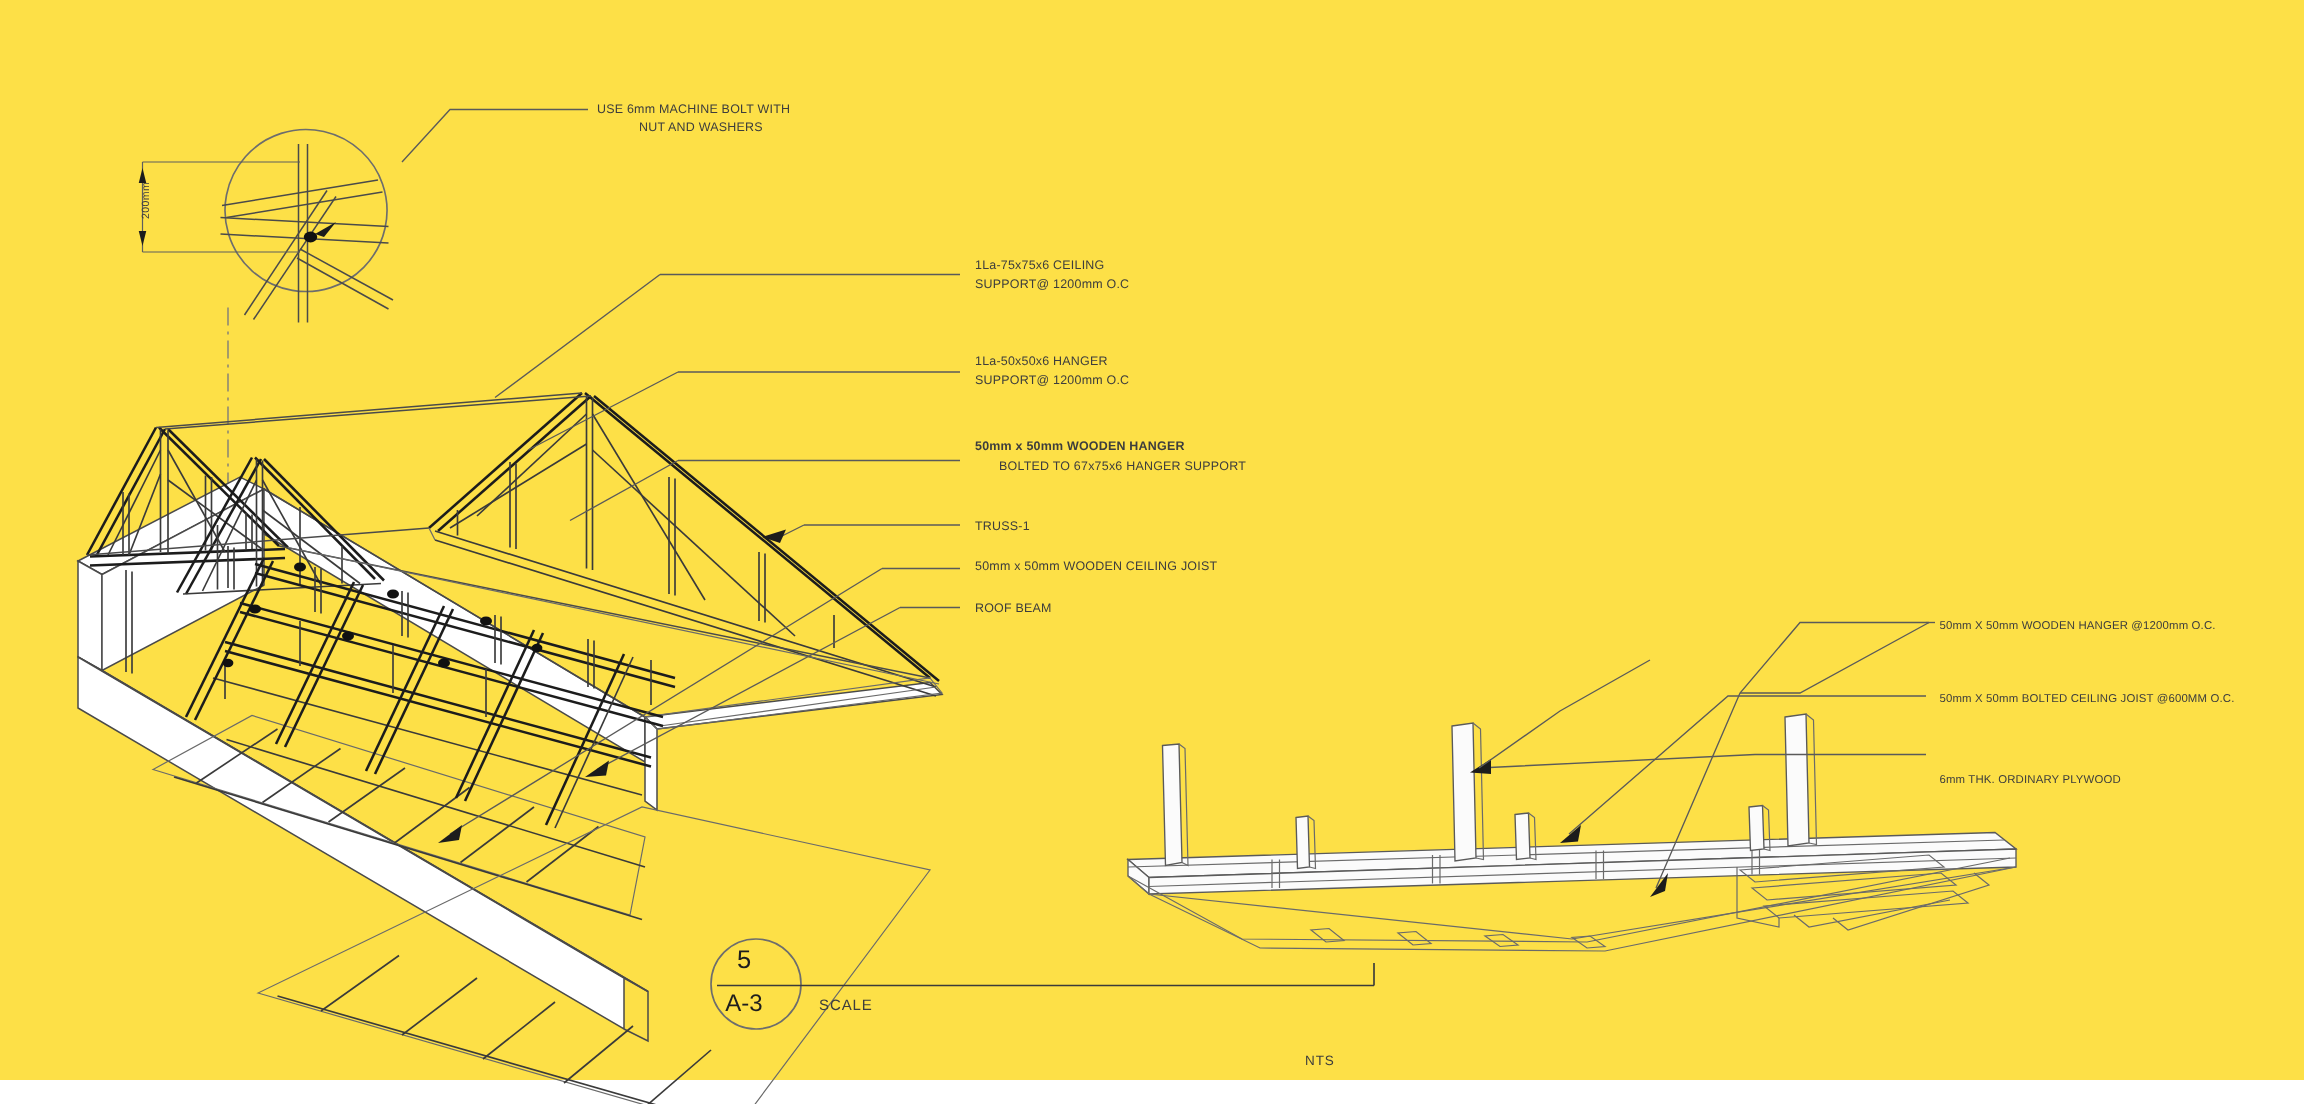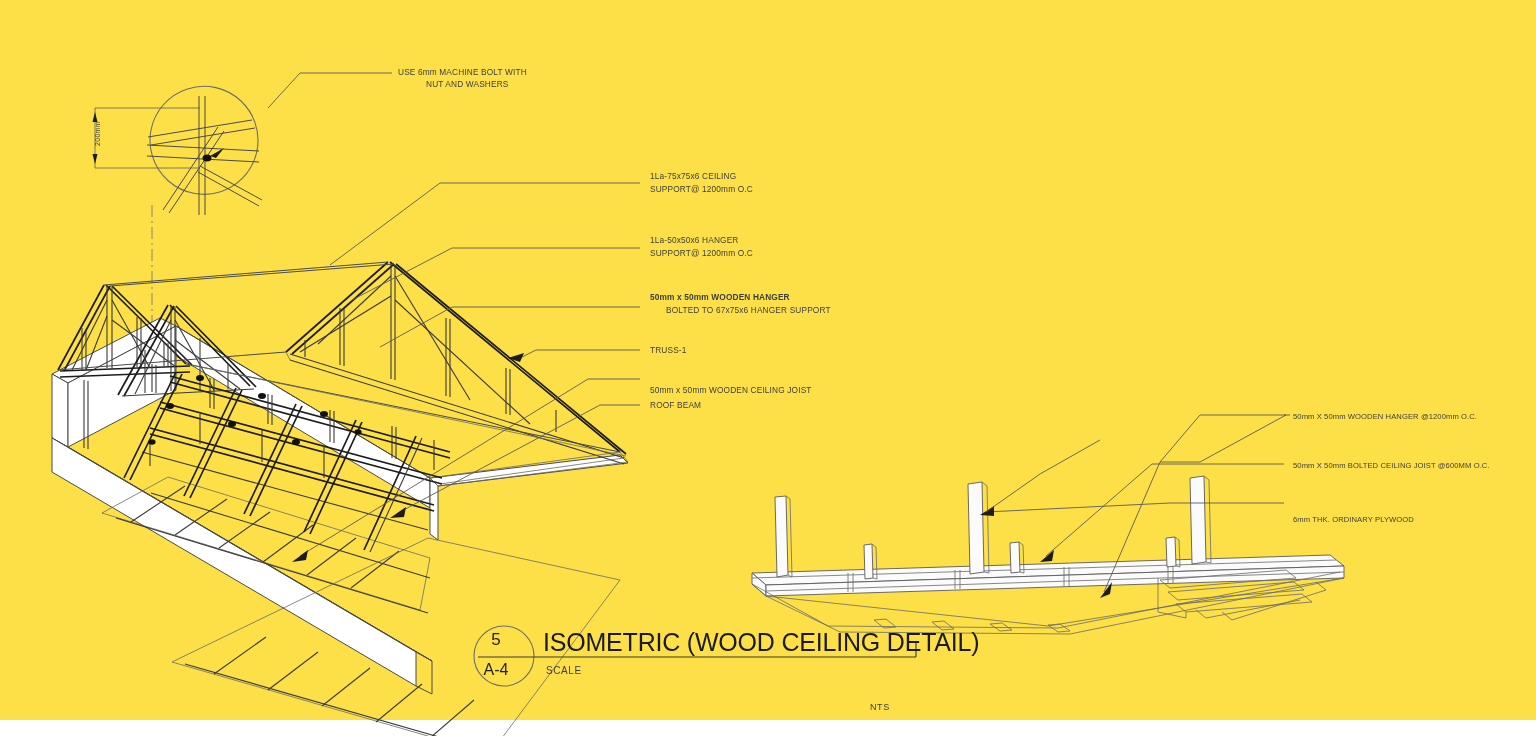--- a/index.html
+++ b/index.html
@@ -415,29 +415,28 @@
   <div class="anno" style="left:650px; top:183px;">SUPPORT@ 1200mm O.C</div>
 
   <div class="anno" style="left:650px; top:234px;">1La-50x50x6 HANGER</div>
   <div class="anno" style="left:650px; top:247px;">SUPPORT@ 1200mm O.C</div>
 
   <div class="anno" style="left:650px; top:291px;font-weight:bold;">50mm x 50mm WOODEN HANGER</div>
   <div class="anno" style="left:666px; top:304px;">BOLTED TO 67x75x6 HANGER SUPPORT</div>
 
   <div class="anno" style="left:650px; top:344px;">TRUSS-1</div>
 
-  <div class="anno" style="left:650px; top:384px;">50mm x 50mm WOODEN CEILING JOIST</div>
+  <div class="anno" style="left:650px; top:371px;">50mm x 50mm WOODEN CEILING JOIST</div>
 
   <div class="anno" style="left:650px; top:399px;">ROOF BEAM</div>
 
   <div class="anno-r" style="left:1293px; top:411px;">50mm X 50mm WOODEN HANGER @1200mm O.C.</div>
   <div class="anno-r" style="left:1293px; top:460px;">50mm X 50mm BOLTED CEILING JOIST @600MM O.C.</div>
   <div class="anno-r" style="left:1293px; top:499px;margin-top:15px;">6mm THK. ORDINARY PLYWOOD</div>
 
   <div id="titleblock">
     <div class="tb-num">5</div>
-    <div class="tb-sheet">A-4</div>
-    <div class="tb-title">ISOMETRIC (WOOD CEILING DETAIL)</div>
+    <div class="tb-sheet">A-3</div>
     <div class="tb-scale">SCALE</div>
     <div class="tb-nts">NTS</div>
   </div>
 
 </div>
 
 </body></html>

